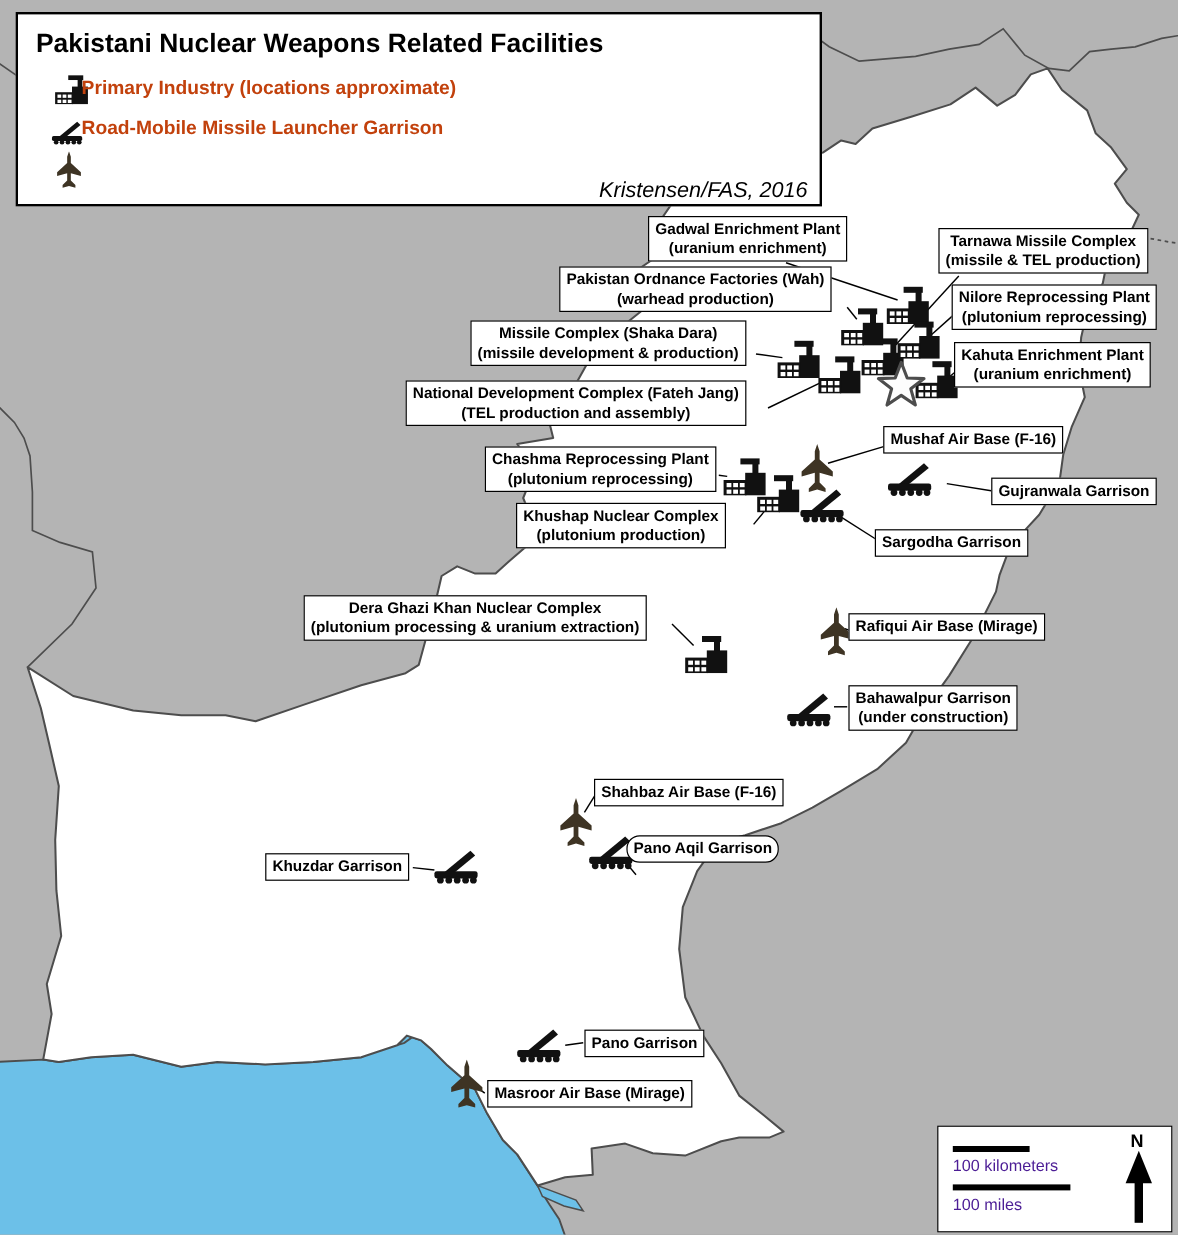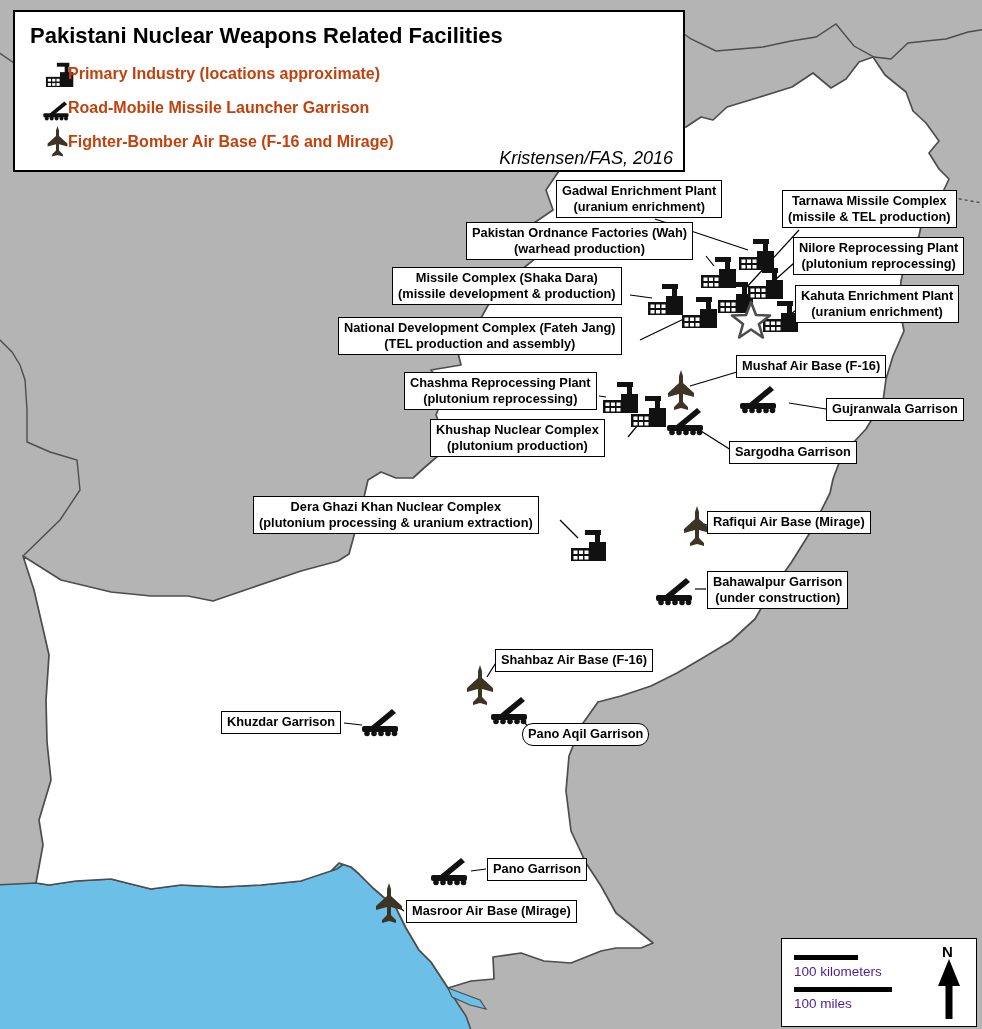--- a/index.html
+++ b/index.html
@@ -119,21 +119,21 @@
         <use href="#sym-tel" x="488" y="695" width="48" height="30"></use>
         <use href="#sym-tel" x="428" y="856" width="48" height="30"></use>
         <use href="#sym-jet" x="374" y="883" width="30" height="42"></use>
       </g>
     <g id="star-layer">
         <use href="#sym-star" x="729" y="299" width="44" height="44"></use>
       </g>
   </svg>
 
   <div id="facilities-layer">
-      <div class="callout" style="left: 556px; top: 180px;">
+      <div class="callout" style="left: 540px; top: 180px;">
         <div>Gadwal Enrichment Plant</div>
         <div>(uranium enrichment)</div>
       </div>
       <div class="callout" style="left: 782px; top: 190px;">
         <div>Tarnawa Missile Complex</div>
         <div>(missile &amp; TEL production)</div>
       </div>
       <div class="callout" style="left: 466px; top: 222px;">
         <div>Pakistan Ordnance Factories (Wah)</div>
         <div>(warhead production)</div>
@@ -181,21 +181,21 @@
       <div class="callout" style="left: 707px; top: 571px;">
         <div>Bahawalpur Garrison</div>
         <div>(under construction)</div>
       </div>
       <div class="callout" style="left: 495px; top: 649px;">
         <div>Shahbaz Air Base (F-16)</div>
       </div>
       <div class="callout" style="left: 221px; top: 711px;">
         <div>Khuzdar Garrison</div>
       </div>
-      <div class="callout" style="left: 522px; top: 723px; border-radius: 11px;">
+      <div class="callout" style="left: 522px; top: 696px; border-radius: 11px;">
         <div>Pano Aqil Garrison</div>
       </div>
       <div class="callout" style="left: 487px; top: 858px;">
         <div>Pano Garrison</div>
       </div>
       <div class="callout" style="left: 406px; top: 900px;">
         <div>Masroor Air Base (Mirage)</div>
       </div>
     </div>
 
@@ -205,21 +205,20 @@
         <use href="#sym-factory"></use>
       </svg>
     <div class="legend-row" style="top:53px">Primary Industry (locations approximate)</div>
     <svg class="legend-icon" style="left:26px;top:88px" width="34" height="21" viewBox="0 0 48 30">
         <use href="#sym-tel"></use>
       </svg>
     <div class="legend-row" style="top:87px">Road-Mobile Missile Launcher Garrison</div>
     <svg class="legend-icon" style="left:31px;top:114px" width="23" height="32" viewBox="0 0 30 42">
         <use href="#sym-jet"></use>
       </svg>
-    <div class="legend-row" style="top:121px">Fighter-Bomber Air Base (F-16 and Mirage)</div>
     <div id="attribution">Kristensen/FAS, 2016</div>
   </div>
 
   <div id="scale-box">
     <div class="scale-bar" style="top:16px;width:64px"></div>
     <div class="scale-text" style="top:25px">100 kilometers</div>
     <div class="scale-bar" style="top:48px;width:98px"></div>
     <div class="scale-text" style="top:57px">100 miles</div>
     <div style="position:absolute;left:160px;top:4px;font-size:15px;font-weight:bold;">N</div>
     <svg style="position:absolute;left:152px;top:20px" width="32" height="62" viewBox="0 0 32 62">

